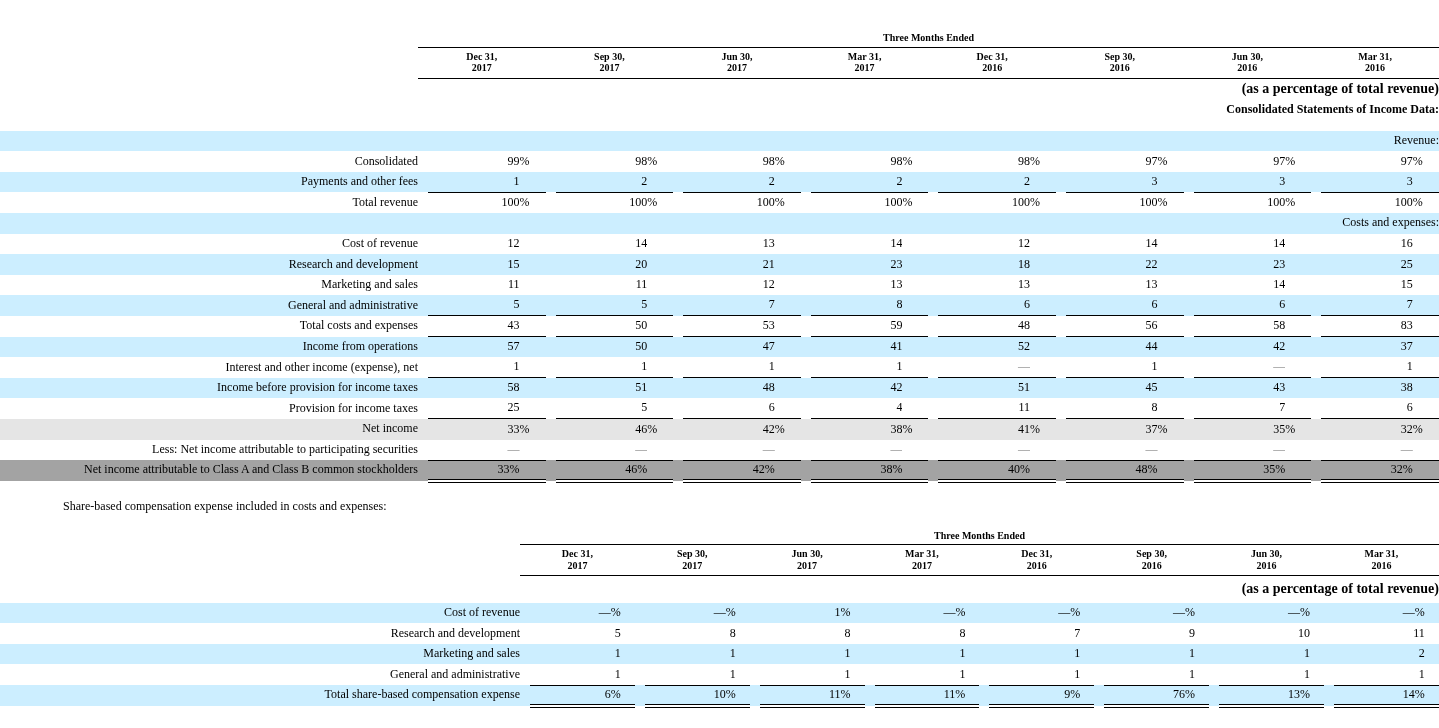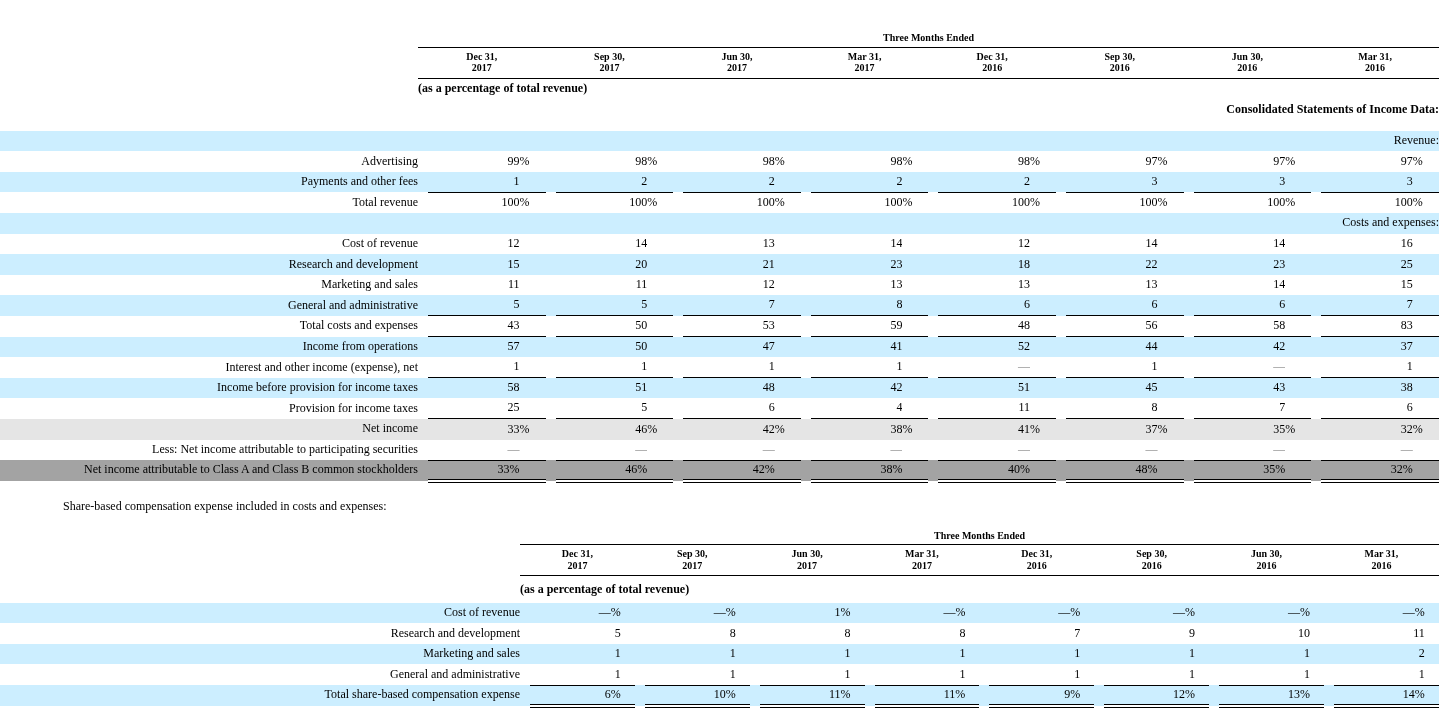--- a/index.html
+++ b/index.html
@@ -8,21 +8,21 @@
 
   table.fintab{border-collapse:collapse;table-layout:fixed;width:1439px;}
   table.fintab td{padding:0;font-size:12px;line-height:1.15;white-space:nowrap;overflow:hidden;vertical-align:middle;}
 
   
   tr.hdr-period{height:19px;}
   tr.hdr-period td.ph{text-align:center;font-weight:bold;font-size:10px;border-bottom:1px solid #000;vertical-align:bottom;padding-bottom:3px;}
   tr.hdr-dates{height:31px;}
   tr.hdr-dates td.dc{text-align:center;font-weight:bold;font-size:10px;line-height:11.5px;border-bottom:1px solid #000;vertical-align:bottom;padding-bottom:4px;}
   tr.hdr-sub{height:22px;}
-  tr.hdr-sub td.sc{text-align:left;font-weight:bold;font-size:12px;}
+  tr.hdr-sub td.sc{text-align:right;font-weight:bold;font-size:14px;}
   .t2 tr.hdr-period{height:16px;}
   .t2 tr.hdr-sub{height:27px;}
 
   
   tr.br{height:20.6px;}
   td.lbl{text-align:right;}
   .ind0{padding-left:7px;}
   .ind1{padding-left:36px;}
   .ind2{padding-left:64px;}
   .bold{font-weight:bold;}
@@ -117,21 +117,21 @@
         <tr class="br">
           <td class="lbl ind0 bold" colspan="25">Consolidated Statements of Income Data:</td>
         </tr>
         <tr style="height: 10px;">
           <td colspan="25"></td>
         </tr>
         <tr class="br" style="background: rgb(204, 238, 255);">
           <td class="lbl ind0" colspan="25">Revenue:</td>
         </tr>
         <tr class="br">
-          <td class="lbl ind1">Advertising</td>
+          <td class="lbl ind1">Consolidated</td>
           <td class="gap"></td>
           <td class="val">99</td>
           <td class="unit">%</td>
           <td class="gap"></td>
           <td class="val">98</td>
           <td class="unit">%</td>
           <td class="gap"></td>
           <td class="val">98</td>
           <td class="unit">%</td>
           <td class="gap"></td>
@@ -727,21 +727,21 @@
           <td class="gap"></td>
           <td class="val dul">11%</td>
           <td class="unit dul"></td>
           <td class="gap"></td>
           <td class="val dul">11%</td>
           <td class="unit dul"></td>
           <td class="gap"></td>
           <td class="val dul">9%</td>
           <td class="unit dul"></td>
           <td class="gap"></td>
-          <td class="val dul">12%</td>
+          <td class="val dul">76%</td>
           <td class="unit dul"></td>
           <td class="gap"></td>
           <td class="val dul">13%</td>
           <td class="unit dul"></td>
           <td class="gap"></td>
           <td class="val dul">14%</td>
           <td class="unit dul"></td>
         </tr>
       </tbody>
     </table>

